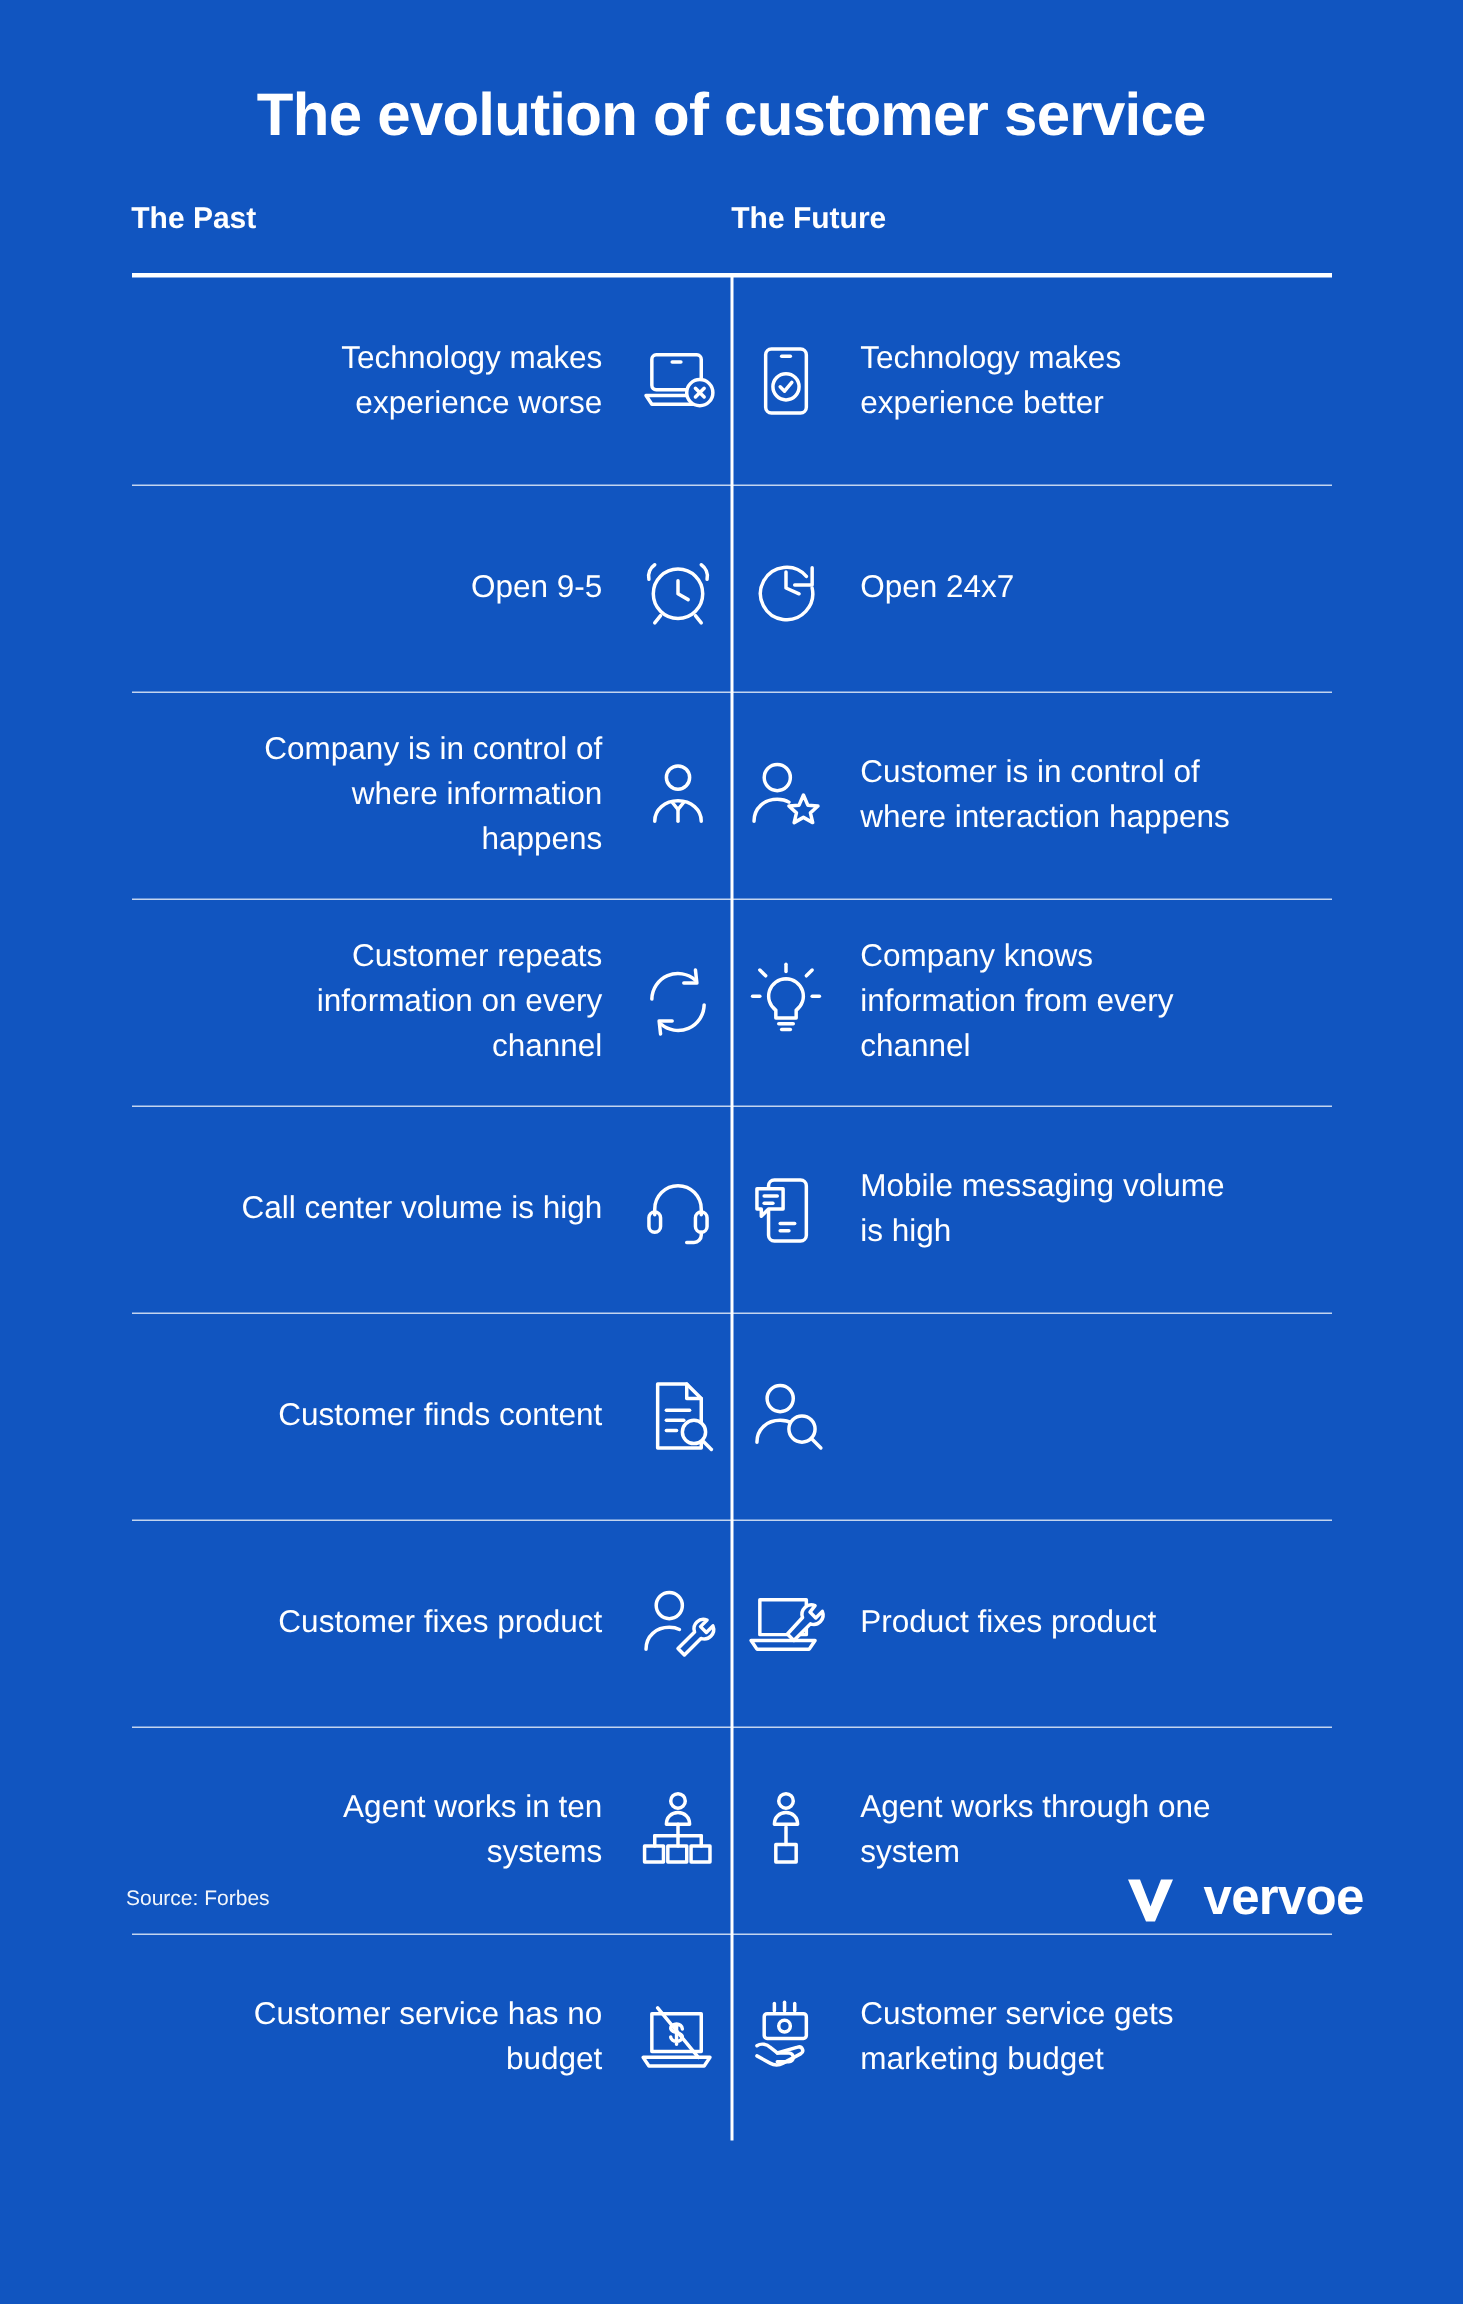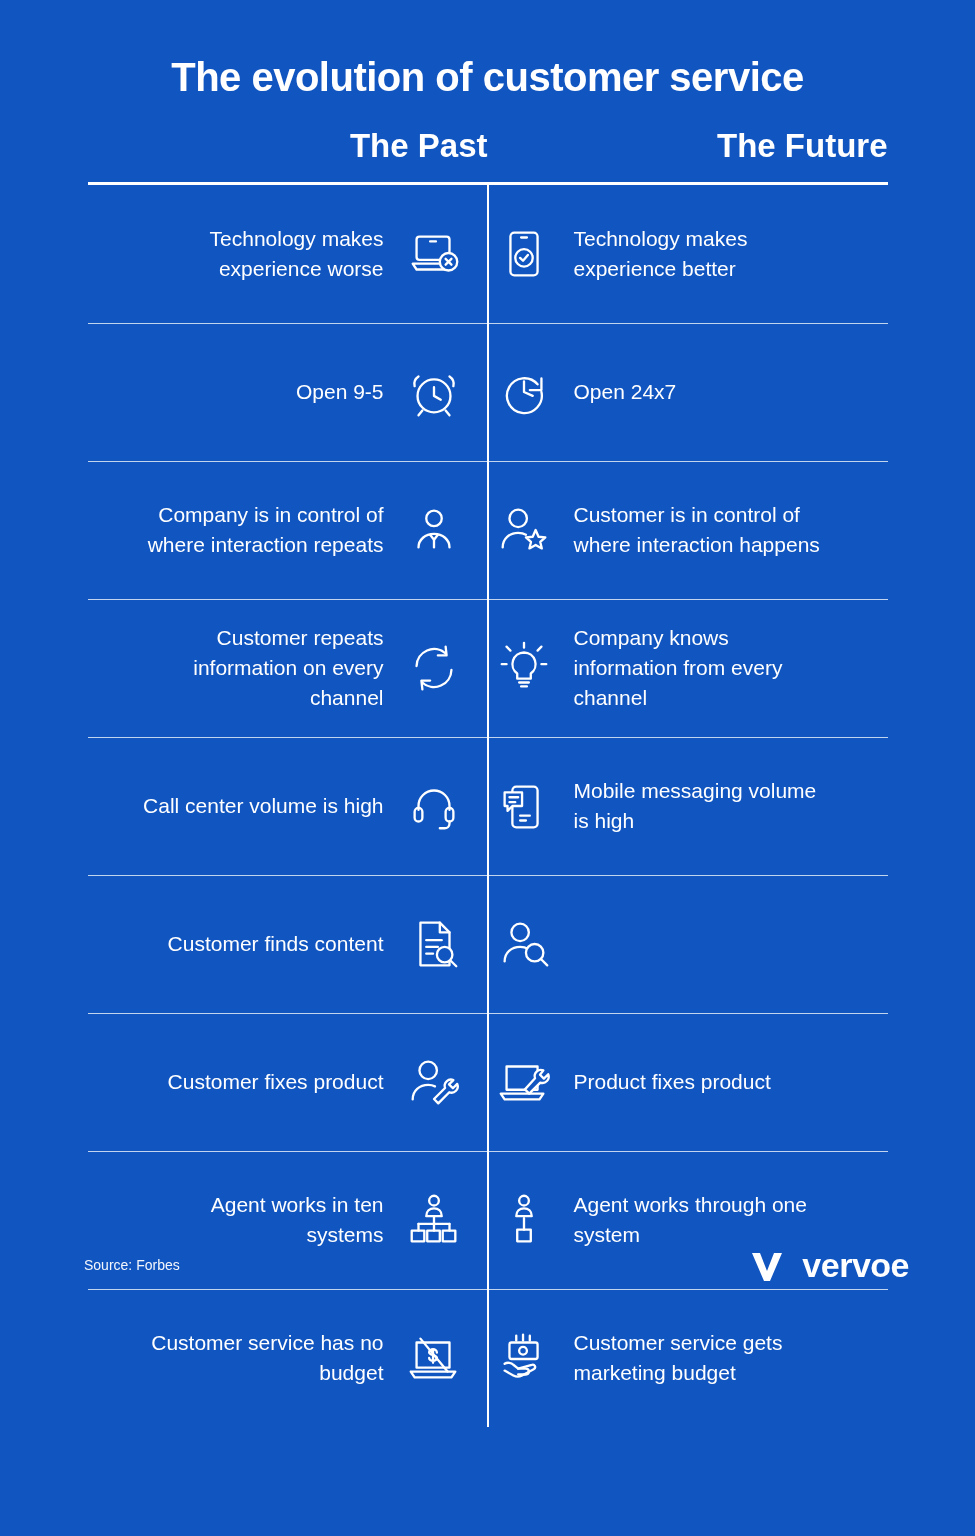--- a/index.html
+++ b/index.html
@@ -31,22 +31,22 @@
     margin: 0 auto;
     position: relative;
   }
   .head-row {
     display: flex;
     height: 72px;
     align-items: center;
   }
   .head-cell {
     width: 50%;
-    text-align: right;
-    font-size: 33px;
+    text-align: left;
+    font-size: 20px;
     font-weight: bold;
   }
   .head-rule {
     height: 3px;
     background: #ffffff;
     width: 100%;
   }
   .row {
     display: flex;
     min-height: 138px;
@@ -61,21 +61,21 @@
     background: rgba(255,255,255,0.75);
   }
   .cell {
     width: 50%;
     display: flex;
     align-items: center;
     padding: 14px 0;
   }
   .cell.past {
     justify-content: flex-end;
-    padding-right: 18px;
+    padding-right: 0;
   }
   .cell.future {
     justify-content: flex-start;
   }
   .label {
     font-size: 21px;
     line-height: 1.42;
     max-width: 250px;
   }
   .label.past { text-align: right; }
@@ -190,21 +190,21 @@
             <polyline points="50,18 50,30 38,30"></polyline>
             <polyline points="32,21 32,32 41,36"></polyline>
           </svg>
         </span>
         <span class="label future">Open 24x7</span>
       </div>
     </div>
 
     <div class="row">
       <div class="cell past">
-        <span class="label past">Company is in control of where interaction repeats</span>
+        <span class="label past">Company is in control of where information happens</span>
         <span class="icon">
           <svg viewBox="0 0 64 64" fill="none" stroke="#fff" stroke-width="2.4" stroke-linecap="round" stroke-linejoin="round">
             <circle cx="32" cy="20" r="8"></circle>
             <path d="M16 50c0-8 7-14 16-14s16 6 16 14"></path>
             <path d="M28 37l4 5 4-5"></path>
             <line x1="32" y1="42" x2="32" y2="50"></line>
           </svg>
         </span>
       </div>
       <div class="cell future">

